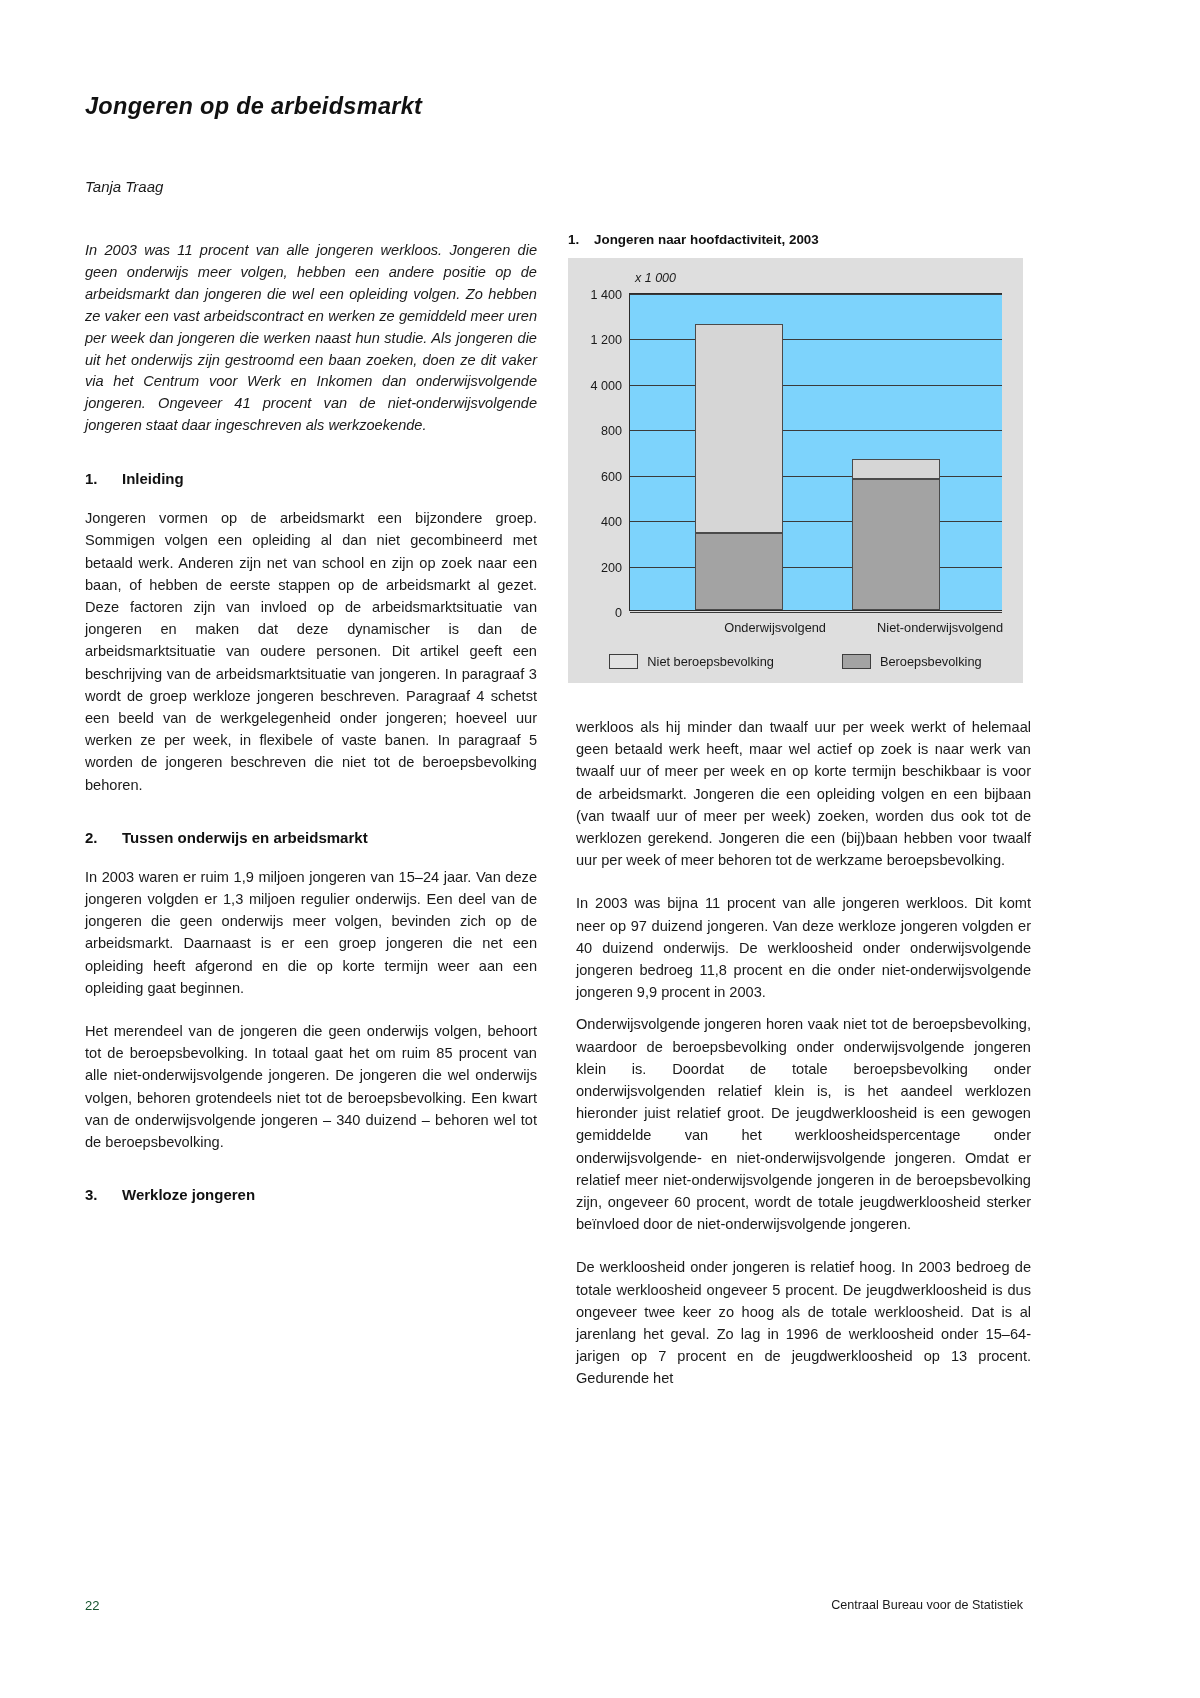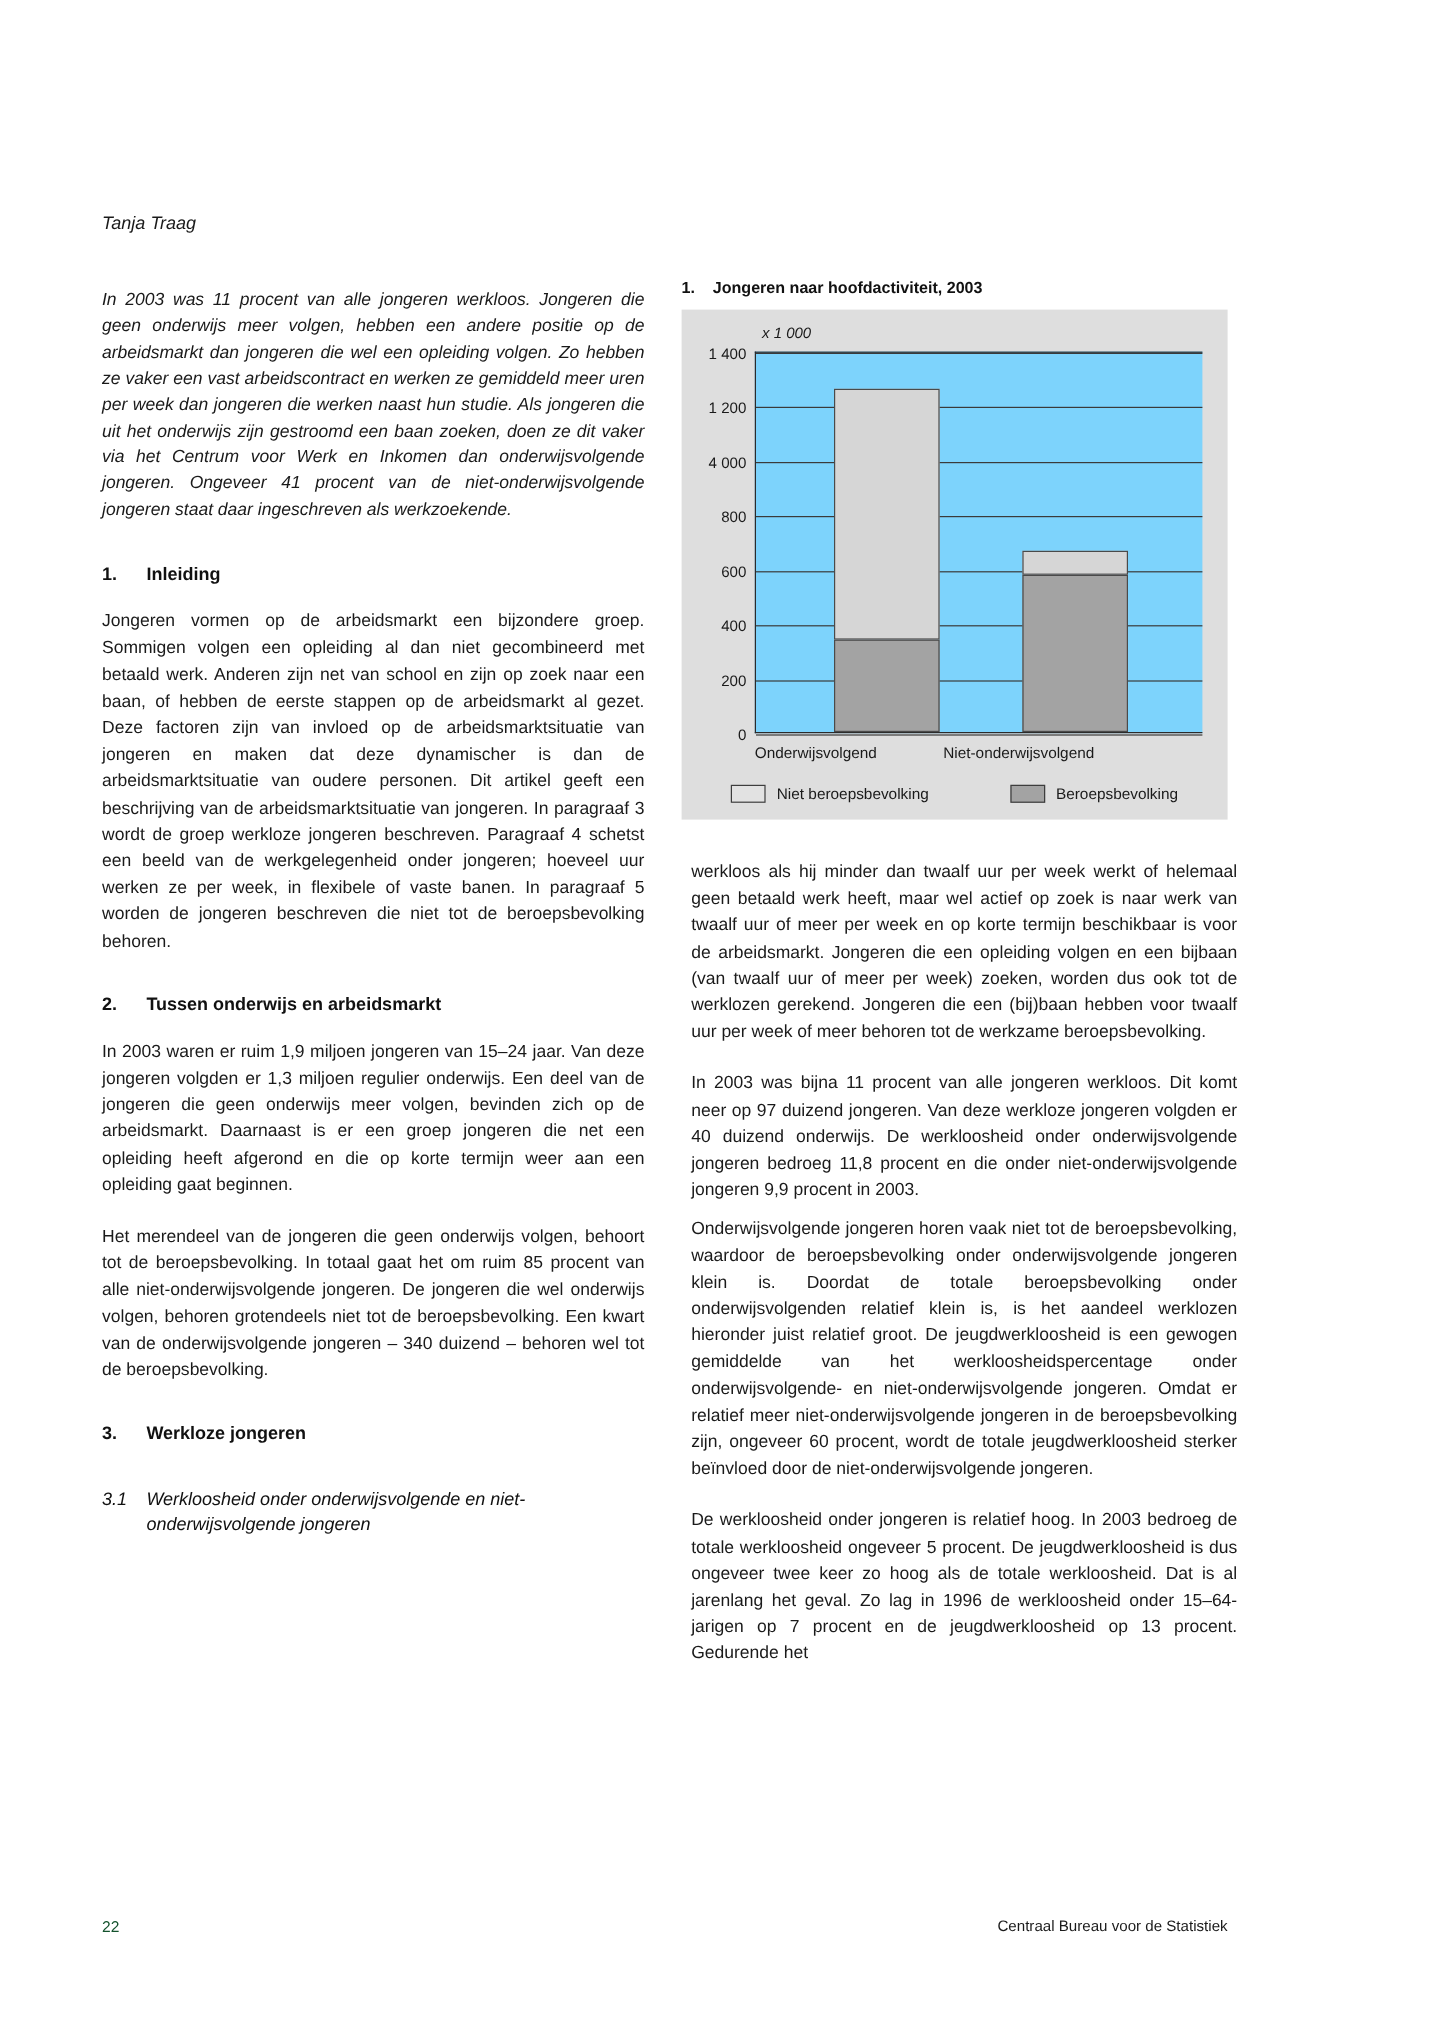--- a/index.html
+++ b/index.html
@@ -175,21 +175,21 @@
     box-sizing: border-box;
     border: 1.3px solid #555;
   }
   .seg.light { background: #d6d6d6; border-color: #4a4a4a; }
   .seg.dark  { background: #a3a3a3; border-color: #4a4a4a; }
   .xlabel {
     position: absolute;
     top: 362px;
     font-size: 12.8px;
     color: #1a1a1a;
-    text-align: left;
+    text-align: right;
     white-space: nowrap;
   }
   .legend {
     position: absolute;
     top: 396px;
     left: 0;
     width: 100%;
     display: flex;
     justify-content: center;
     gap: 68px;
@@ -232,20 +232,21 @@
     font-size: 12.6px;
     color: #1a1a1a;
     white-space: nowrap;
   }
 </style>
 </head>
 <body>
 
 <div class="page">
 
+  <div class="doc-title">Jongeren op de arbeidsmarkt</div>
   <div class="doc-author">Tanja Traag</div>
 
   <div class="col-left">
 
     <div class="abstract">
       <p>In 2003 was 11 procent van alle jongeren werkloos. Jongeren die geen onderwijs meer volgen, hebben een andere positie op de arbeidsmarkt dan jongeren die wel een opleiding volgen. Zo hebben ze vaker een vast arbeidscontract en werken ze gemiddeld meer uren per week dan jongeren die werken naast hun studie. Als jongeren die uit het onderwijs zijn gestroomd een baan zoeken, doen ze dit vaker via het Centrum voor Werk en Inkomen dan onderwijsvolgende jongeren. Ongeveer 41 procent van de niet-onderwijsvolgende jongeren staat daar ingeschreven als werkzoekende.</p>
     </div>
 
     <h2 class="section">
       <span class="num">1.</span>
@@ -258,24 +259,20 @@
       <span class="txt">Tussen onderwijs en arbeidsmarkt</span>
     </h2>
     <p class="body">In 2003 waren er ruim 1,9 miljoen jongeren van 15–24 jaar. Van deze jongeren volgden er 1,3 miljoen regulier onderwijs. Een deel van de jongeren die geen onderwijs meer volgen, bevinden zich op de arbeidsmarkt. Daarnaast is er een groep jongeren die net een opleiding heeft afgerond en die op korte termijn weer aan een opleiding gaat beginnen.</p>
     <p class="body">Het merendeel van de jongeren die geen onderwijs volgen, behoort tot de beroepsbevolking. In totaal gaat het om ruim 85 procent van alle niet-onderwijsvolgende jongeren. De jongeren die wel onderwijs volgen, behoren grotendeels niet tot de beroepsbevolking. Een kwart van de onderwijsvolgende jongeren – 340 duizend – behoren wel tot de beroepsbevolking.</p>
 
     <h2 class="section">
       <span class="num">3.</span>
       <span class="txt">Werkloze jongeren</span>
     </h2>
 
-    <h2 class="sub">
-      <span class="num">3.1</span>
-      <span class="txt">Werkloosheid onder onderwijsvolgende en niet-onderwijsvolgende jongeren</span>
-    </h2>
   </div>
 
   <div class="col-right-top">
 
     <div class="fig-caption">
       <span class="fignum">1.</span>
       <span>Jongeren naar hoofdactiviteit, 2003</span>
     </div>
 
     <div class="figure-box">

